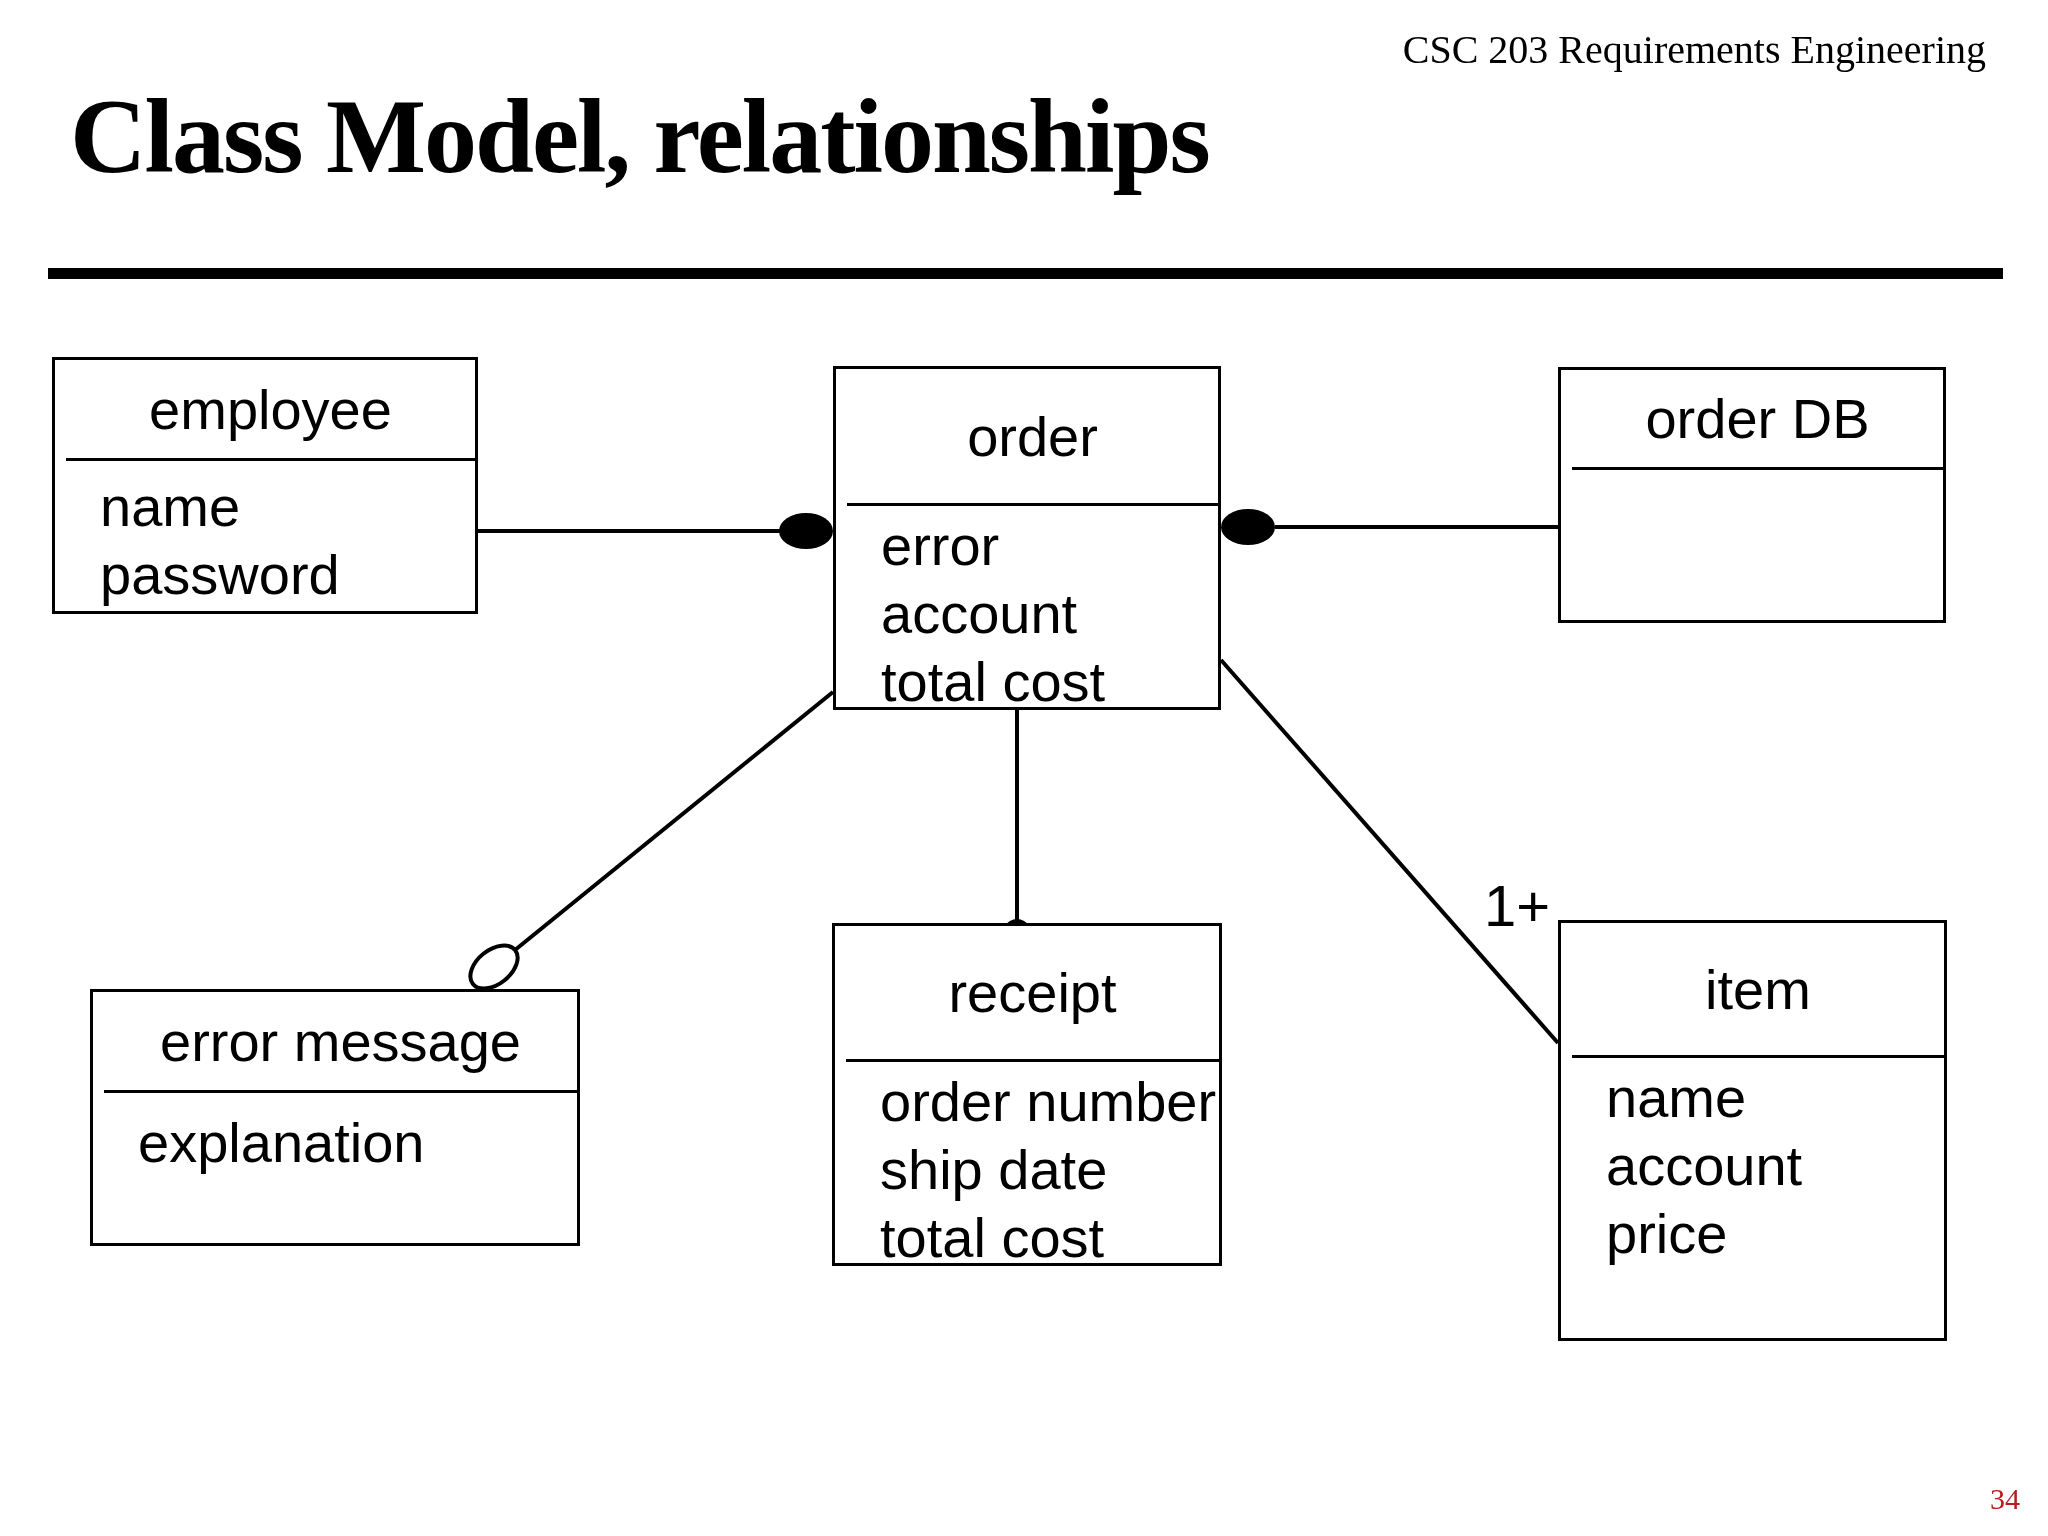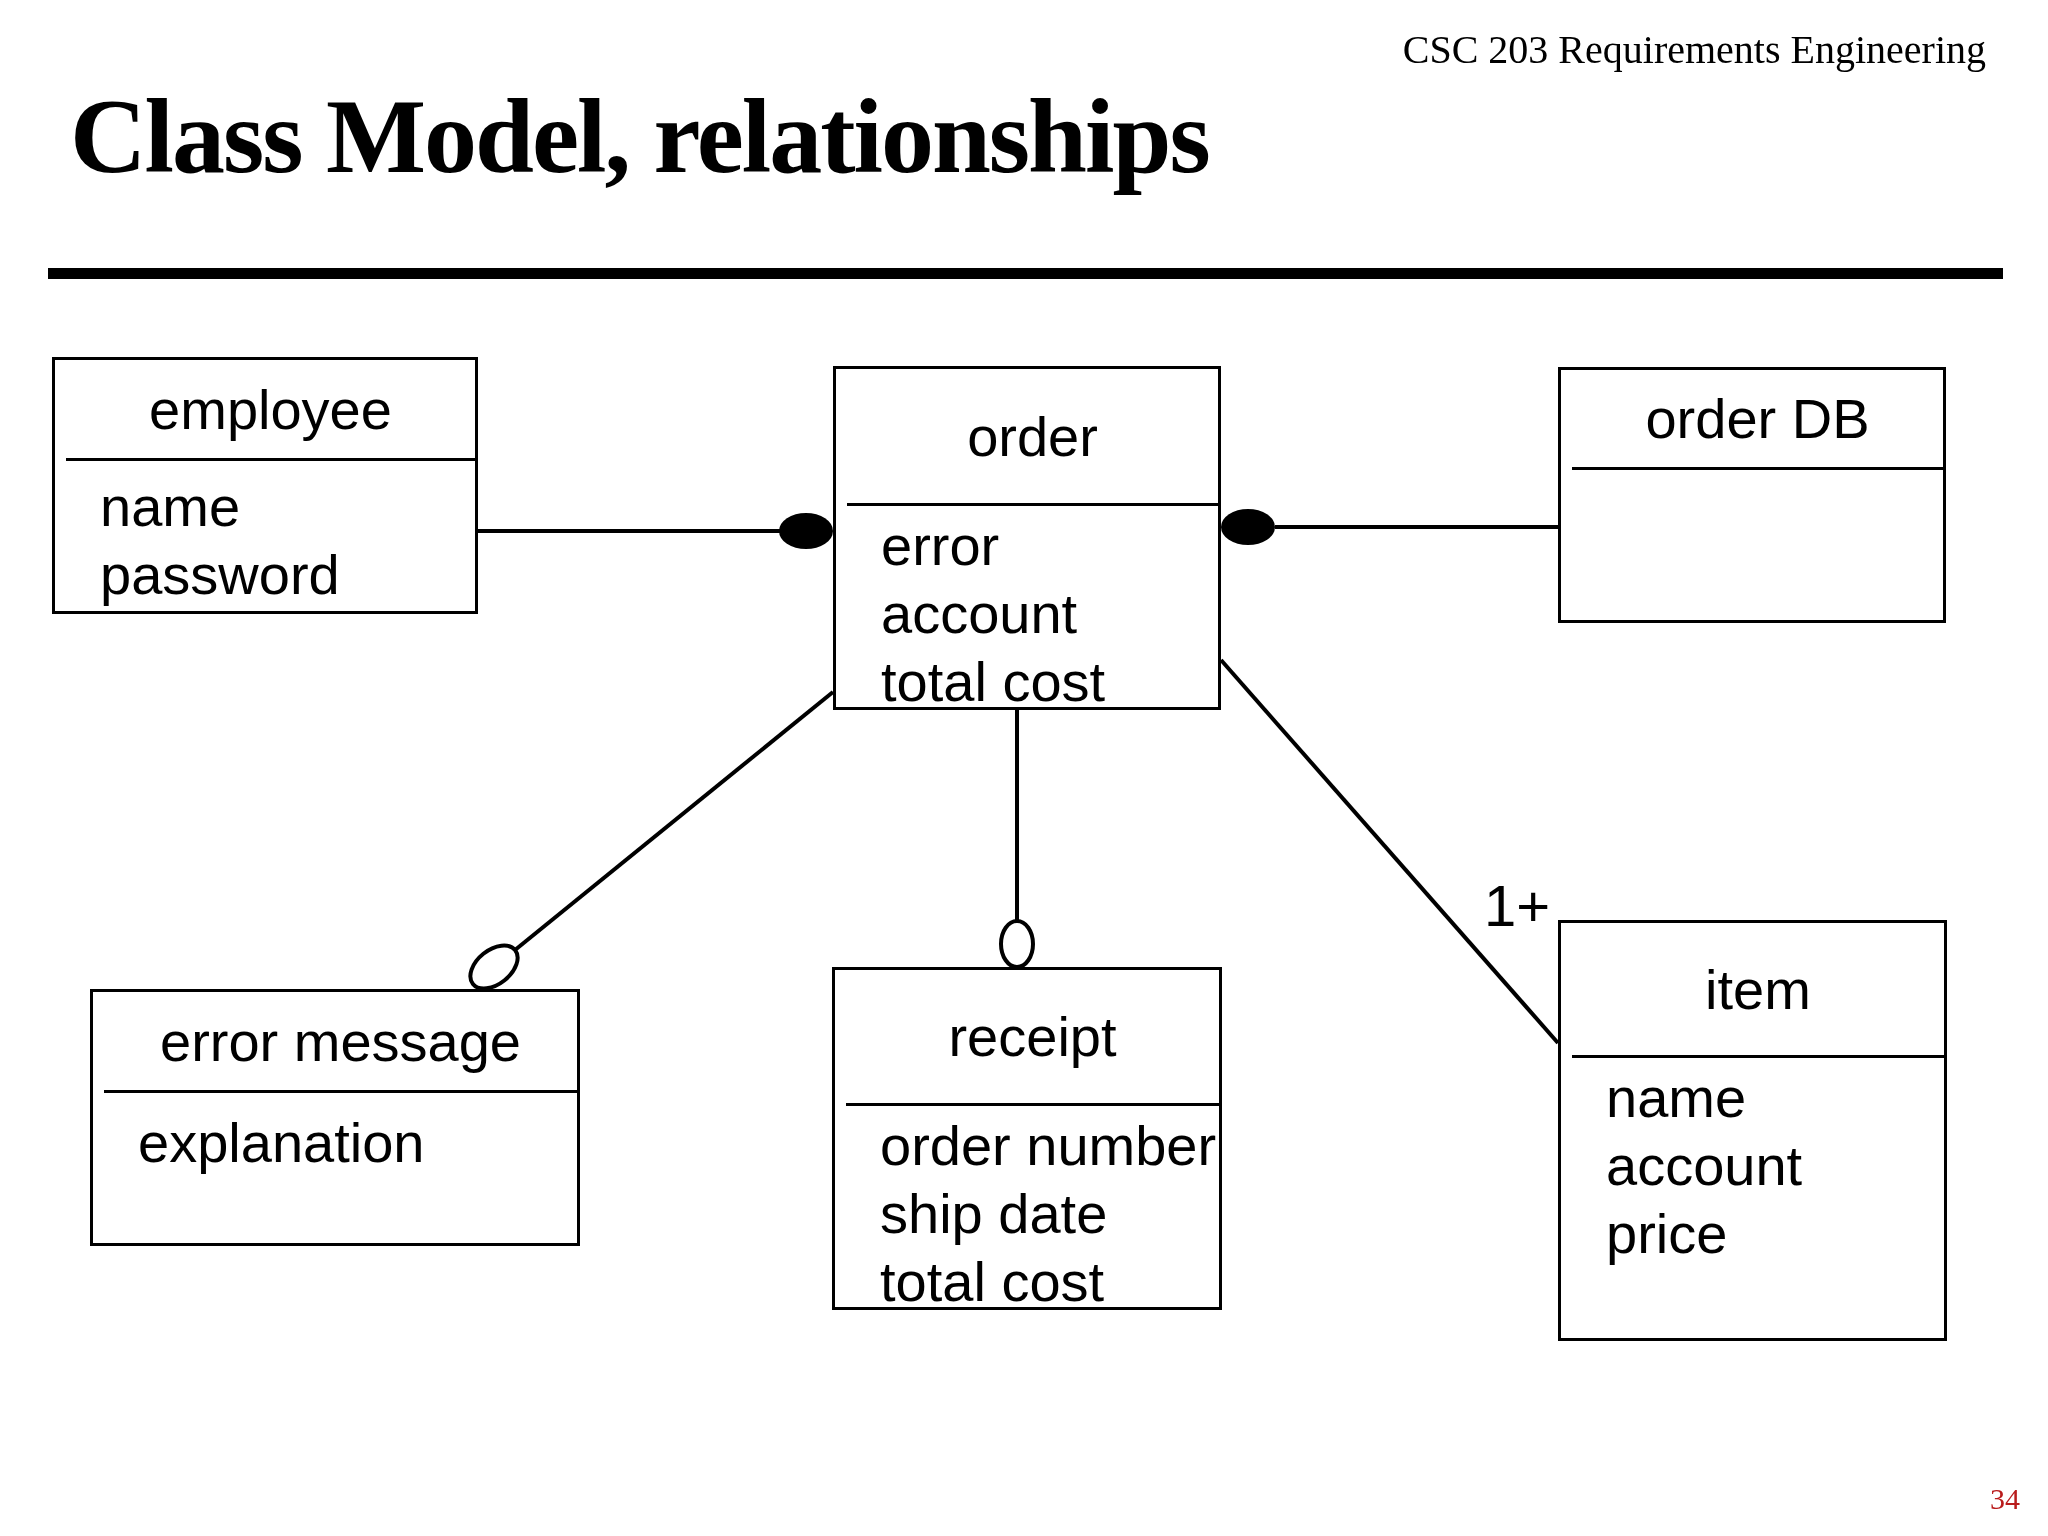--- a/index.html
+++ b/index.html
@@ -112,21 +112,21 @@
     <div class="uml-attrs"></div>
   </div>
 
   <div class="uml-class" id="class-error-message" style="left:90px;top:989px;width:490px;height:257px">
     <div class="uml-title" style="height:101px">error message</div>
     <div class="uml-attrs">
       <div class="uml-attr">explanation</div>
     </div>
   </div>
 
-  <div class="uml-class" id="class-receipt" style="left:832px;top:967px;width:390px;height:343px">
+  <div class="uml-class" id="class-receipt" style="left:832px;top:923px;width:390px;height:343px">
     <div class="uml-title" style="height:136px">receipt</div>
     <div class="uml-attrs">
       <div class="uml-attr">order number</div>
       <div class="uml-attr">ship date</div>
       <div class="uml-attr">total cost</div>
     </div>
   </div>
 
   <div class="uml-class" id="class-item" style="left:1558px;top:920px;width:389px;height:421px">
     <div class="uml-title" style="height:135px">item</div>

